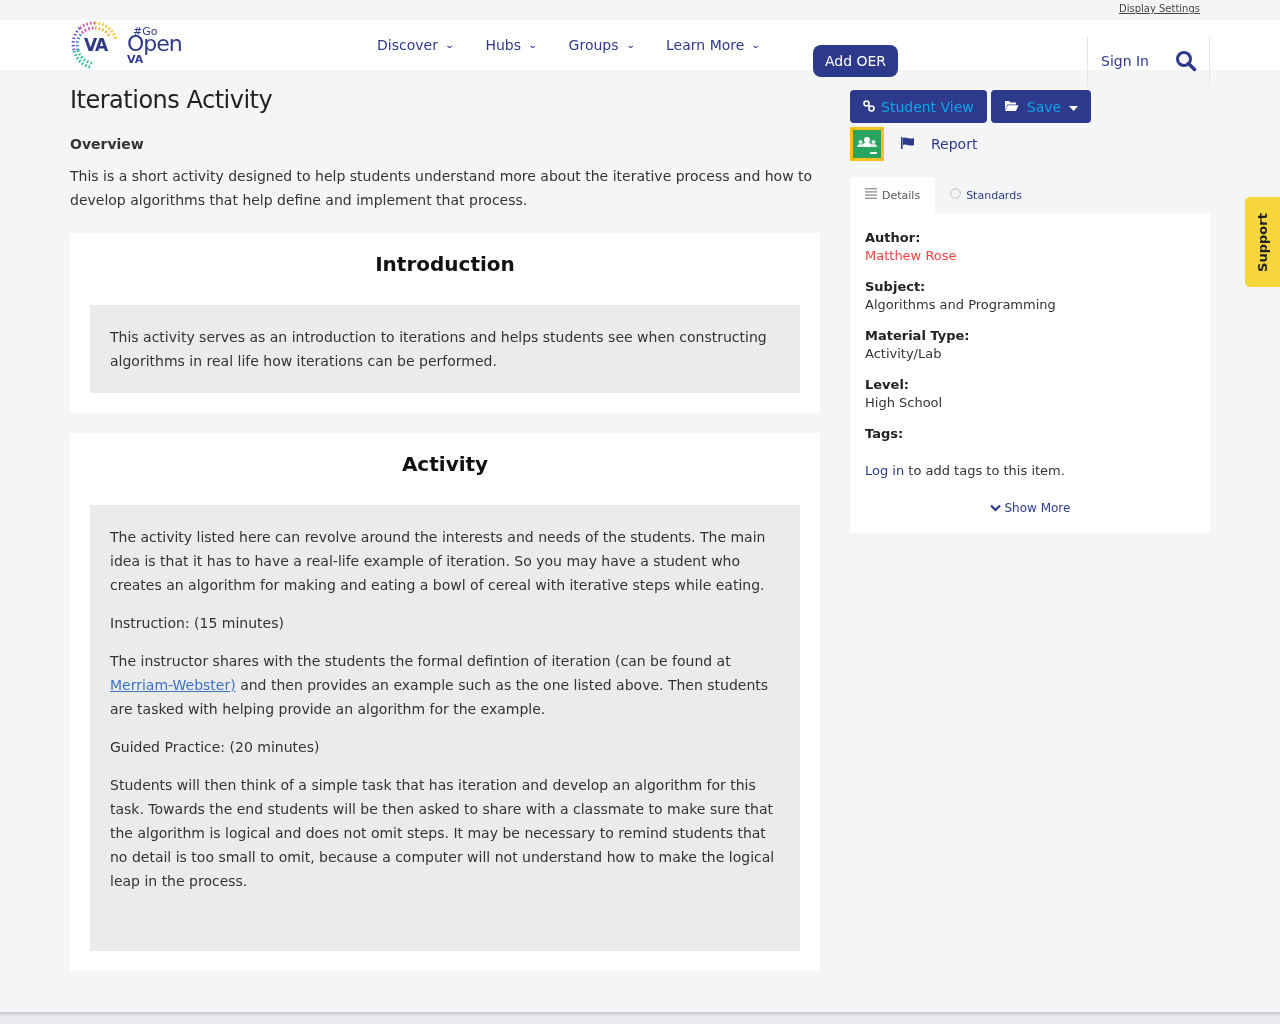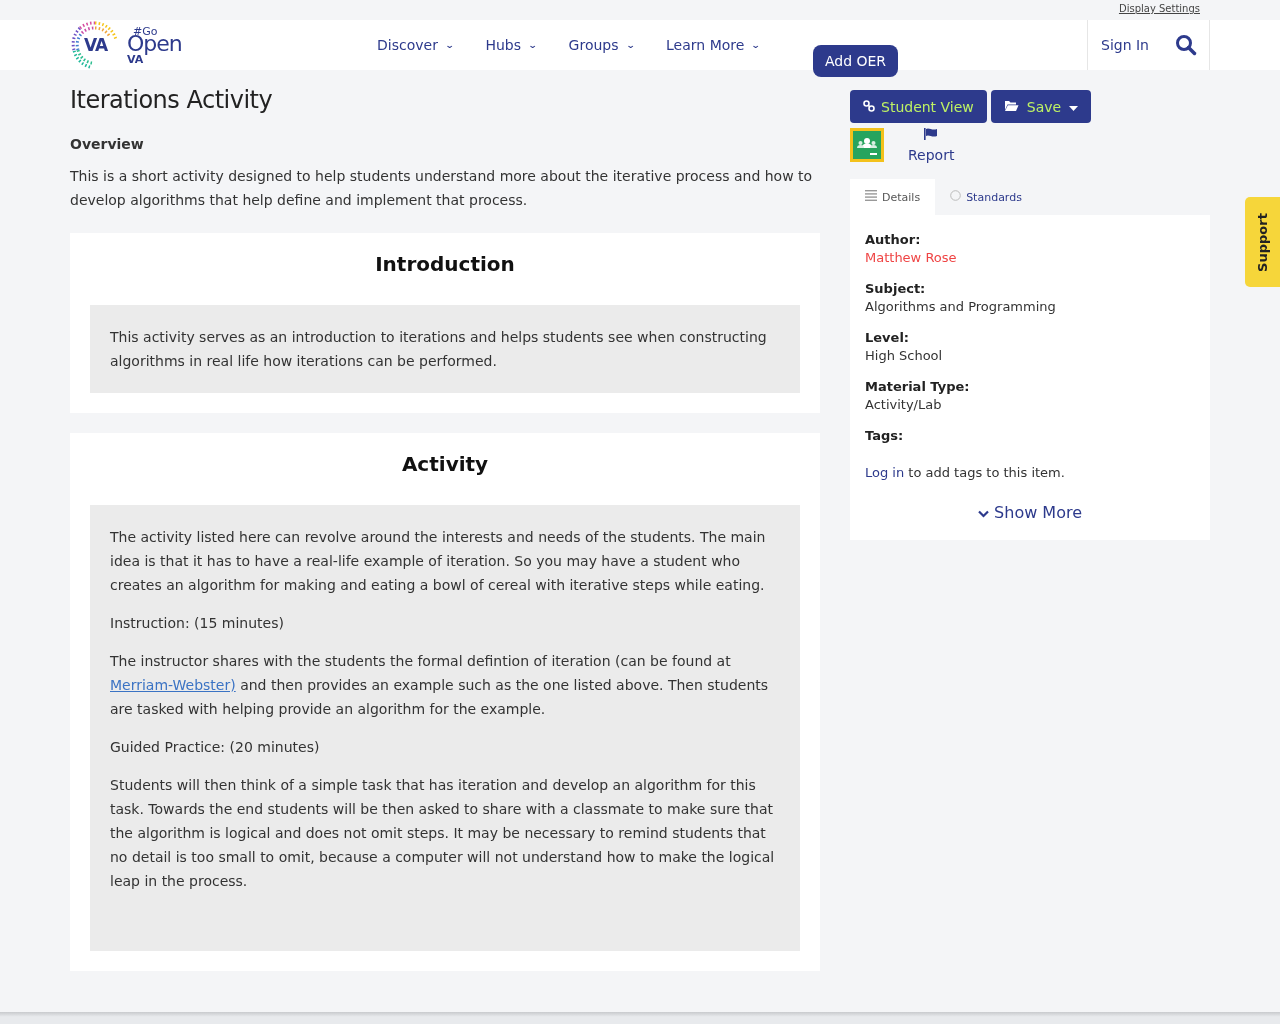--- a/index.html
+++ b/index.html
@@ -55,21 +55,21 @@
     }
     .nav-item .chev { font-size: 9px; transform: scaleX(1.3); font-weight: bold; }
     .add-oer {
       position: absolute; left: 813px; top: 25px;
       width: 85px; height: 32px; background: #2d3a8c; color: #fff;
       border-radius: 8px; font-size: 14px; border: none;
       display: flex; align-items: center; justify-content: center; cursor: pointer;
       font-family: "DejaVu Sans", sans-serif;
     }
     .header-right {
-      position: absolute; left: 1087px; top: 0; width: 123px; height: 50px;
+      position: absolute; left: 1087px; top: 16px; width: 123px; height: 50px;
       border-left: 1px solid #e6e6e6; border-right: 1px solid #e6e6e6;
       display: flex; align-items: center;
     }
     .sign-in { font-size: 14px; color: #2d3a8c; margin-left: 13px; cursor: pointer; }
     .search-btn { margin-left: 26px; width: 22px; height: 22px; cursor: pointer; }
 
     
     .main { position: absolute; left: 70px; top: 70px; width: 750px; }
     .page-title { font-size: 24px; color: #222; font-weight: normal; margin-top: 16px; letter-spacing: -0.5px; }
     .overview-label { font-size: 14px; font-weight: bold; color: #333; margin-top: 22px; }
@@ -88,46 +88,46 @@
       font-size: 14px; line-height: 24px; color: #333;
     }
     .section-body p { margin-bottom: 14px; }
     .section-body p:last-child { margin-bottom: 0; }
     .section-body a { color: #3b73c4; text-decoration: underline; }
 
     
     .sidebar { position: absolute; left: 850px; top: 90px; width: 360px; }
     .actions { display: flex; gap: 4px; }
     .btn-primary {
-      height: 33px; background: #2d3a8c; color: #bef264; border: none; border-radius: 4px;
+      height: 33px; background: #2d3a8c; color: #0ea5e9; border: none; border-radius: 4px;
       font-size: 14px; display: flex; align-items: center; padding: 15px 13px; gap: 6px;
       cursor: pointer; font-family: "DejaVu Sans", sans-serif;
     }
     .row2 { display: flex; align-items: center; margin-top: 4px; }
     .gc-icon {
       width: 34px; height: 34px; border: 3px solid #f3c11b; background: #27a45e;
       position: relative; cursor: pointer;
     }
-    .report { margin-left: 24px; font-size: 14px; color: #2d3a8c; display: flex; align-items: center; gap: 4px; cursor: pointer; flex-direction: column; }
+    .report { margin-left: 17px; font-size: 14px; color: #2d3a8c; display: flex; align-items: center; gap: 16px; cursor: pointer; }
 
     .tabs { display: flex; margin-top: 16px; height: 36px; }
     .tab {
       display: flex; align-items: center; gap: 5px; padding: 0 15px;
       font-size: 11px; cursor: pointer;
     }
     .tab.active { background: #fff; color: #555; }
     .tab.inactive { color: #2d3a8c; }
     .details-panel { background: #fff; padding: 16px 15px 18px 15px; }
     .field { margin-bottom: 13px; }
     .field-label { font-size: 13px; font-weight: bold; color: #222; line-height: 18px; }
     .field-value { font-size: 13px; color: #333; line-height: 18px; }
     .field-value.link { color: #ef4444; cursor: pointer; }
     .tags-note { font-size: 13px; color: #333; margin-top: 20px; }
     .tags-note .login { color: #2d3a8c; cursor: pointer; }
-    .show-more { text-align: center; font-size: 16px; color: #2d3a8c; margin-top: 23px; cursor: pointer; }
+    .show-more { text-align: center; font-size: 12px; color: #2d3a8c; margin-top: 23px; cursor: pointer; }
 
     
     .support-tab {
       position: absolute; left: 1245px; top: 197px; width: 40px; height: 90px;
       background: #f6d63a; border-radius: 5px;
       display: flex; align-items: center; justify-content: center; cursor: pointer;
     }
     .support-tab span {
       transform: rotate(-90deg); font-size: 13px; font-weight: bold; color: #222;
       white-space: nowrap; margin-right: 6px;
@@ -306,27 +306,27 @@
   <div class="details-panel">
     <div class="field">
       <div class="field-label">Author:</div>
       <div class="field-value link">Matthew Rose</div>
     </div>
     <div class="field">
       <div class="field-label">Subject:</div>
       <div class="field-value">Algorithms and Programming</div>
     </div>
     <div class="field">
+      <div class="field-label">Material Type:</div>
+      <div class="field-value">Activity/Lab</div>
+    </div>
+    <div class="field">
       <div class="field-label">Level:</div>
       <div class="field-value">High School</div>
     </div>
-    <div class="field">
-      <div class="field-label">Material Type:</div>
-      <div class="field-value">Activity/Lab</div>
-    </div>
     <div class="field" style="margin-bottom:0;">
       <div class="field-label">Tags:</div>
     </div>
     <div class="tags-note">
       <span class="login">Log in</span><span> to add tags to this item.</span>
     </div>
     <div class="show-more">
       <span>
         <svg width="11" height="8" viewBox="0 0 11 8">
             <path d="M1 1.5l4.5 4.5 4.5-4.5" fill="none" stroke="#2d3a8c" stroke-width="2.2"></path>

